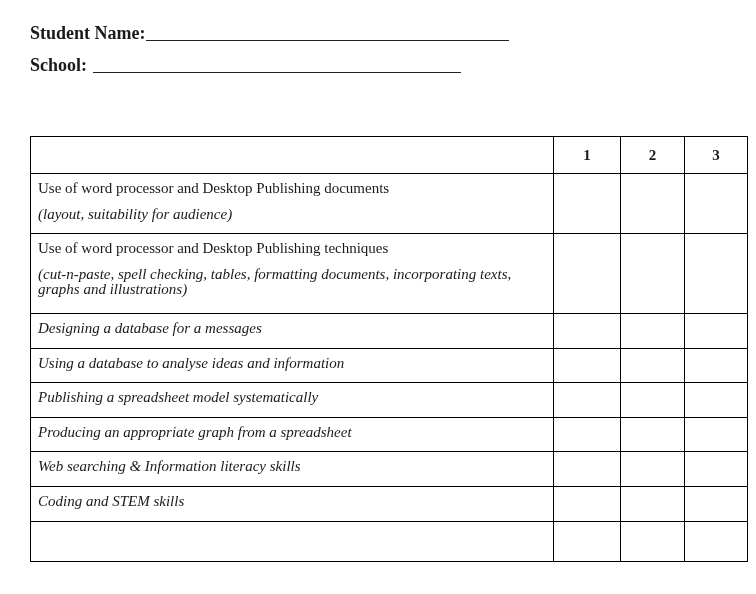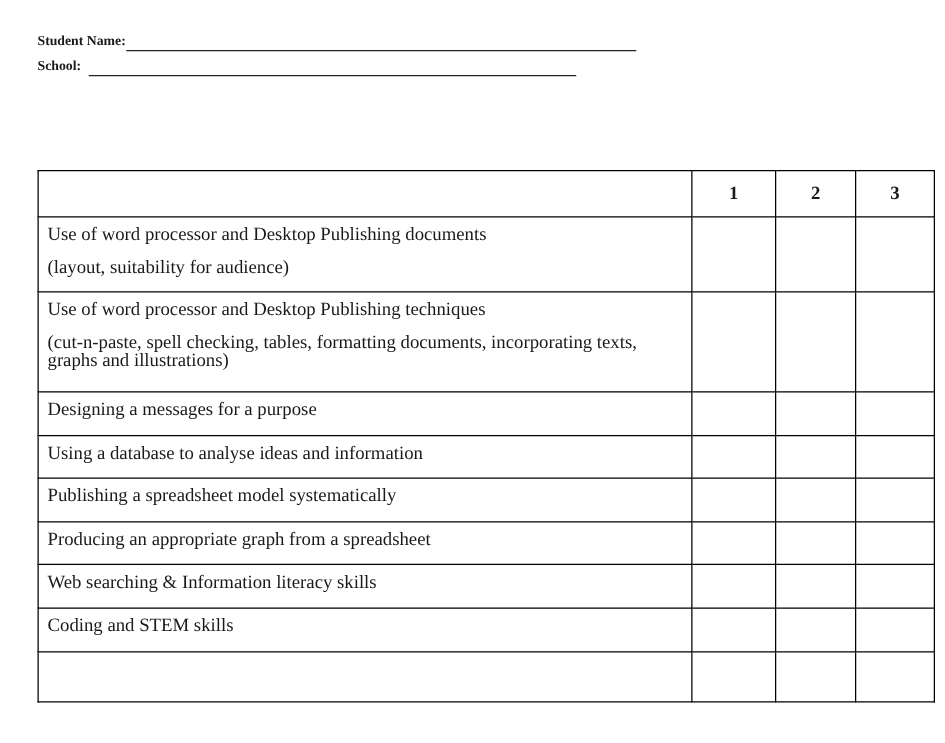--- a/index.html
+++ b/index.html
@@ -14,26 +14,26 @@
     position: relative;
     font-family: "Liberation Serif", "DejaVu Serif", serif;
     color: #1a1a1a;
   }
   .field {
     position: absolute;
     left: 30px;
     display: flex;
     align-items: stretch;
     height: 15px;
-    font-size: 11px;
+    font-size: 18px;
     font-weight: bold;
     white-space: nowrap;
   }
   .field-student { top: 26px; width: 479px; }
-  .field-school  { top: 46px; width: 431px; }
+  .field-school  { top: 58px; width: 431px; }
   .field .label { line-height: 15px; }
   .blank-line {
     flex: 1 1 auto;
     border-bottom: 1.5px solid #222222;
   }
   .field-school .blank-line { margin-left: 6px; }
 
   table.skills {
     position: absolute;
     left: 30px;
@@ -52,21 +52,21 @@
   tr.header-row td.score-header {
     text-align: center;
     vertical-align: middle;
     font-weight: bold;
   }
   td.skill-cell { padding: 7px 8px 0 7px; }
   td.skill-cell p {
     margin: 0 0 10px 0;
     line-height: 15.5px;
   }
-  td.skill-cell p:last-child { margin-bottom: 2px; }
+  td.skill-cell p:last-child { margin-bottom: 2px; font-style: italic; }
   tbody tr { height: 34.6px; }
   tbody tr:nth-child(1) { height: 60px; }
   tbody tr:nth-child(2) { height: 80px; }
   tbody tr.partial-row { height: 40px; }
 </style>
 </head>
 <body>
 
 <div class="page">
 
@@ -109,21 +109,21 @@
     <td class="skill-cell">
       <p class="skill-text">Use of word processor and Desktop Publishing techniques</p>
       <p class="skill-detail">(cut-n-paste, spell checking, tables, formatting documents, incorporating texts, graphs and illustrations)</p>
     </td>
     <td class="score-cell"></td>
     <td class="score-cell"></td>
     <td class="score-cell"></td>
   </tr>
         <tr class="skill-row">
     <td class="skill-cell">
-      <p class="skill-text">Designing a messages for a purpose</p>
+      <p class="skill-text">Designing a database for a messages</p>
 
     </td>
     <td class="score-cell"></td>
     <td class="score-cell"></td>
     <td class="score-cell"></td>
   </tr>
         <tr class="skill-row">
     <td class="skill-cell">
       <p class="skill-text">Using a database to analyse ideas and information</p>
 

